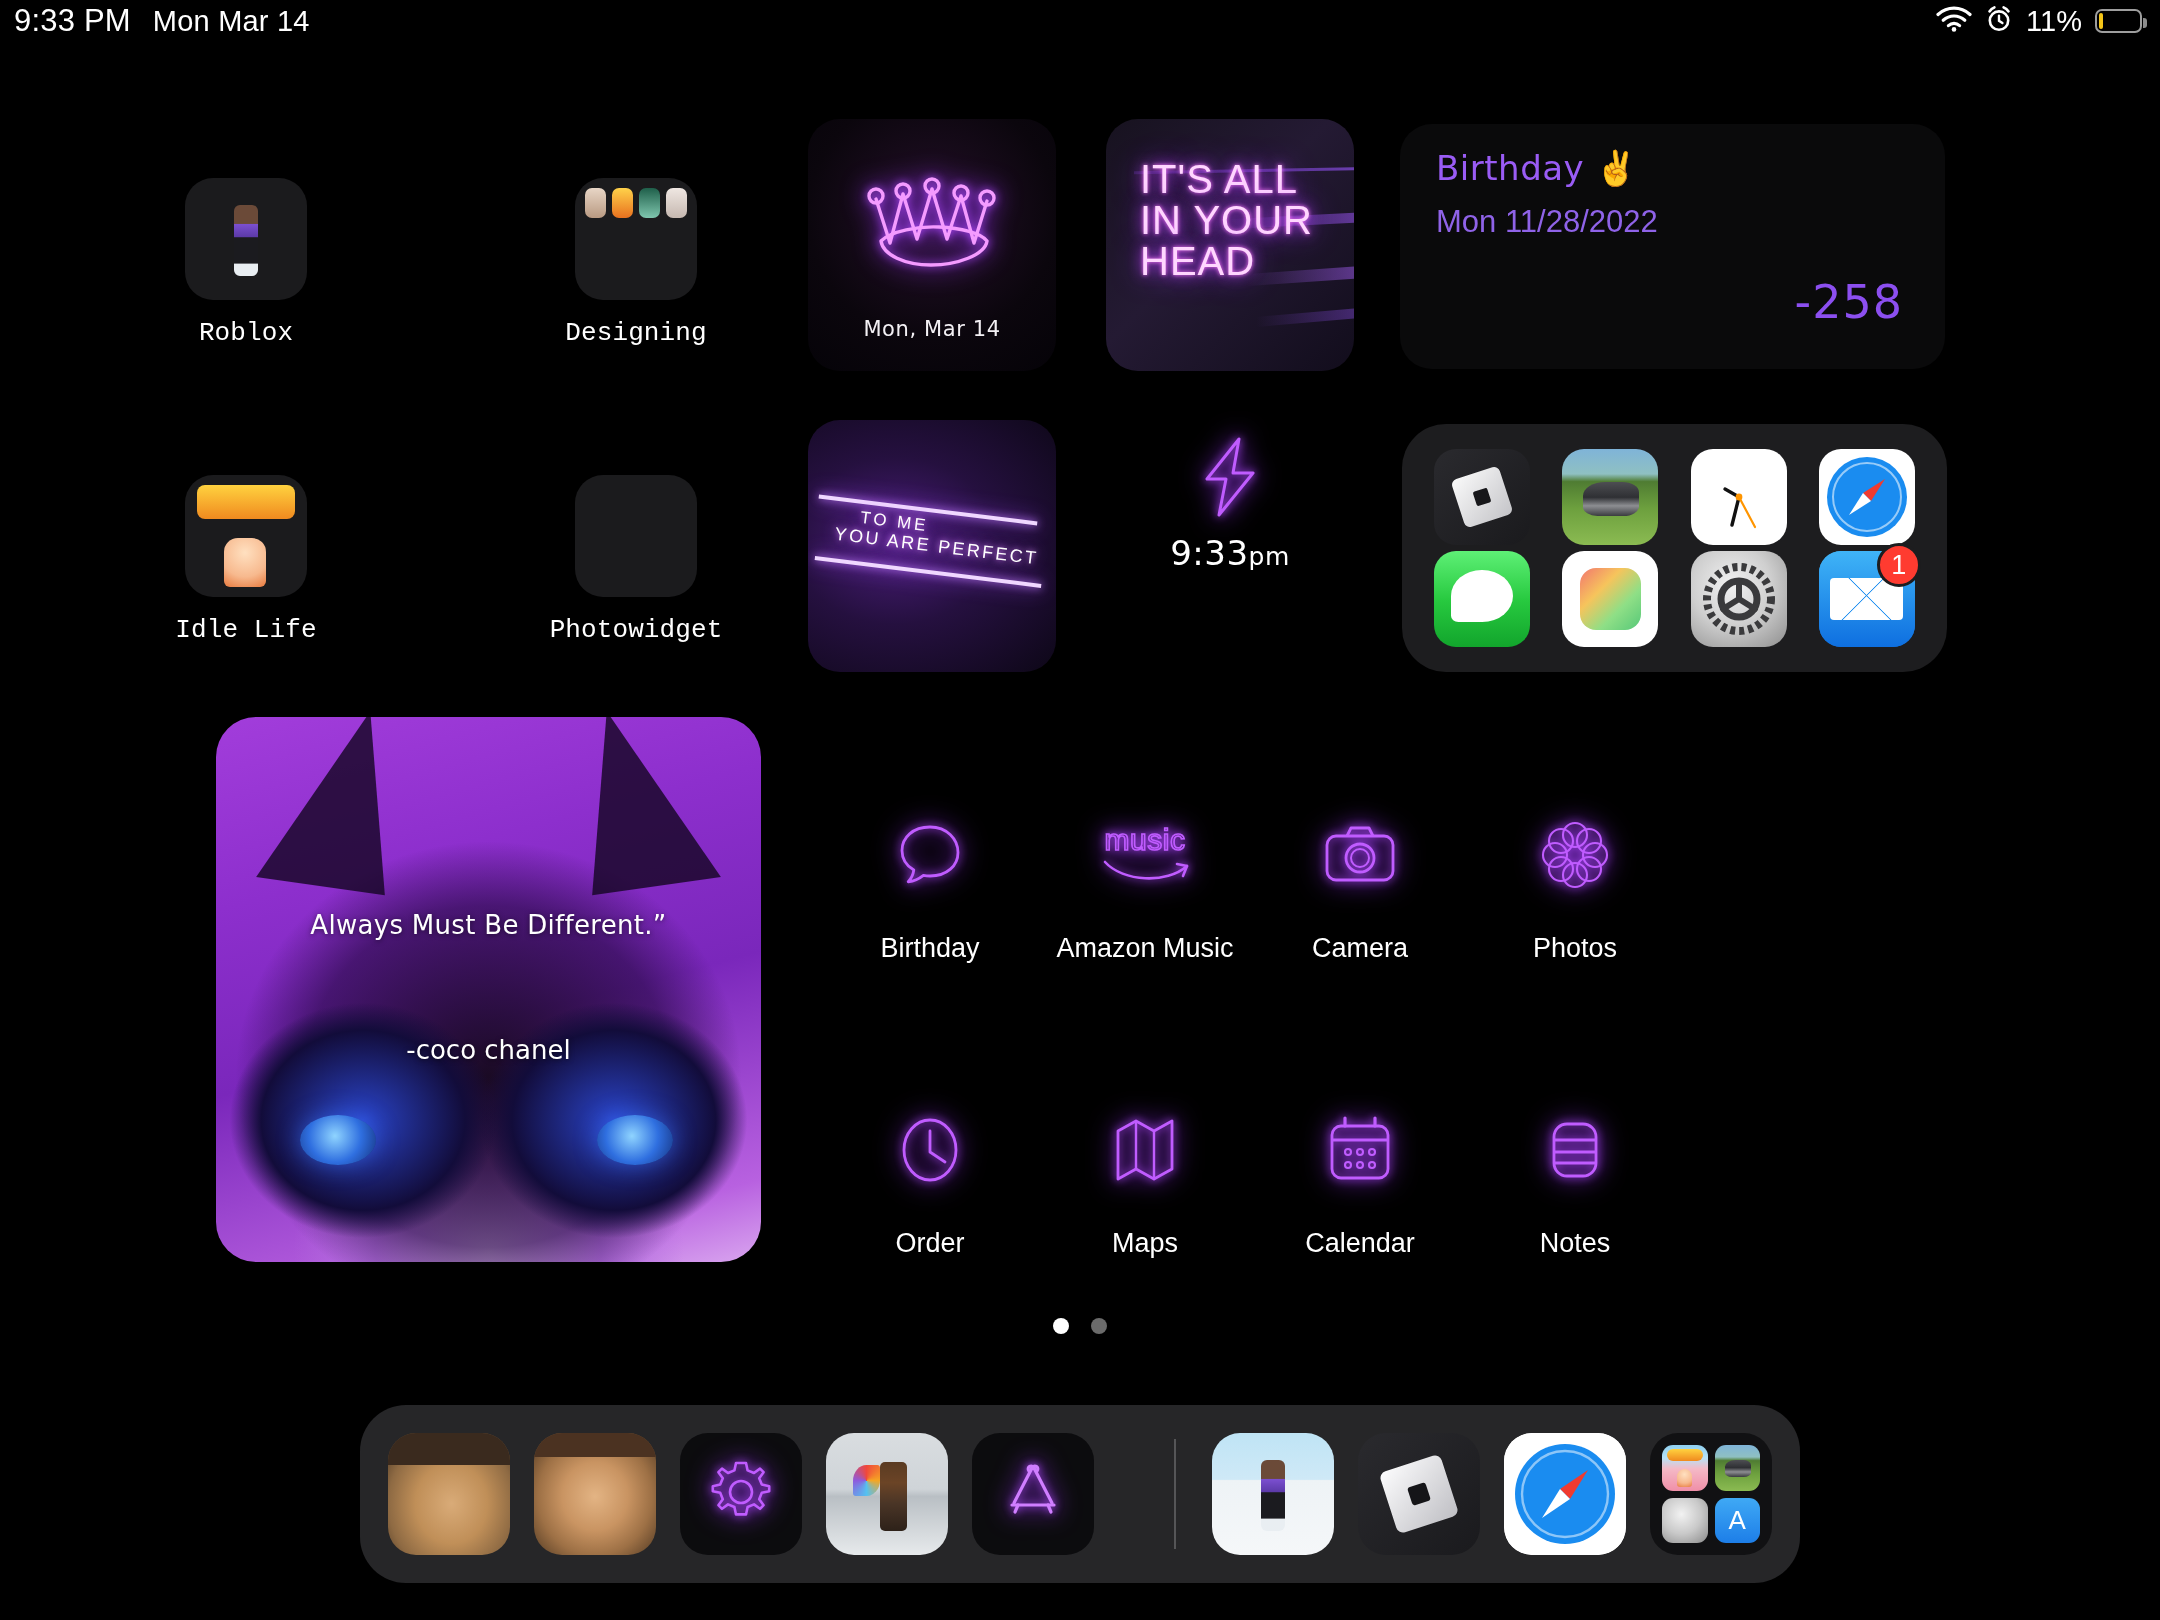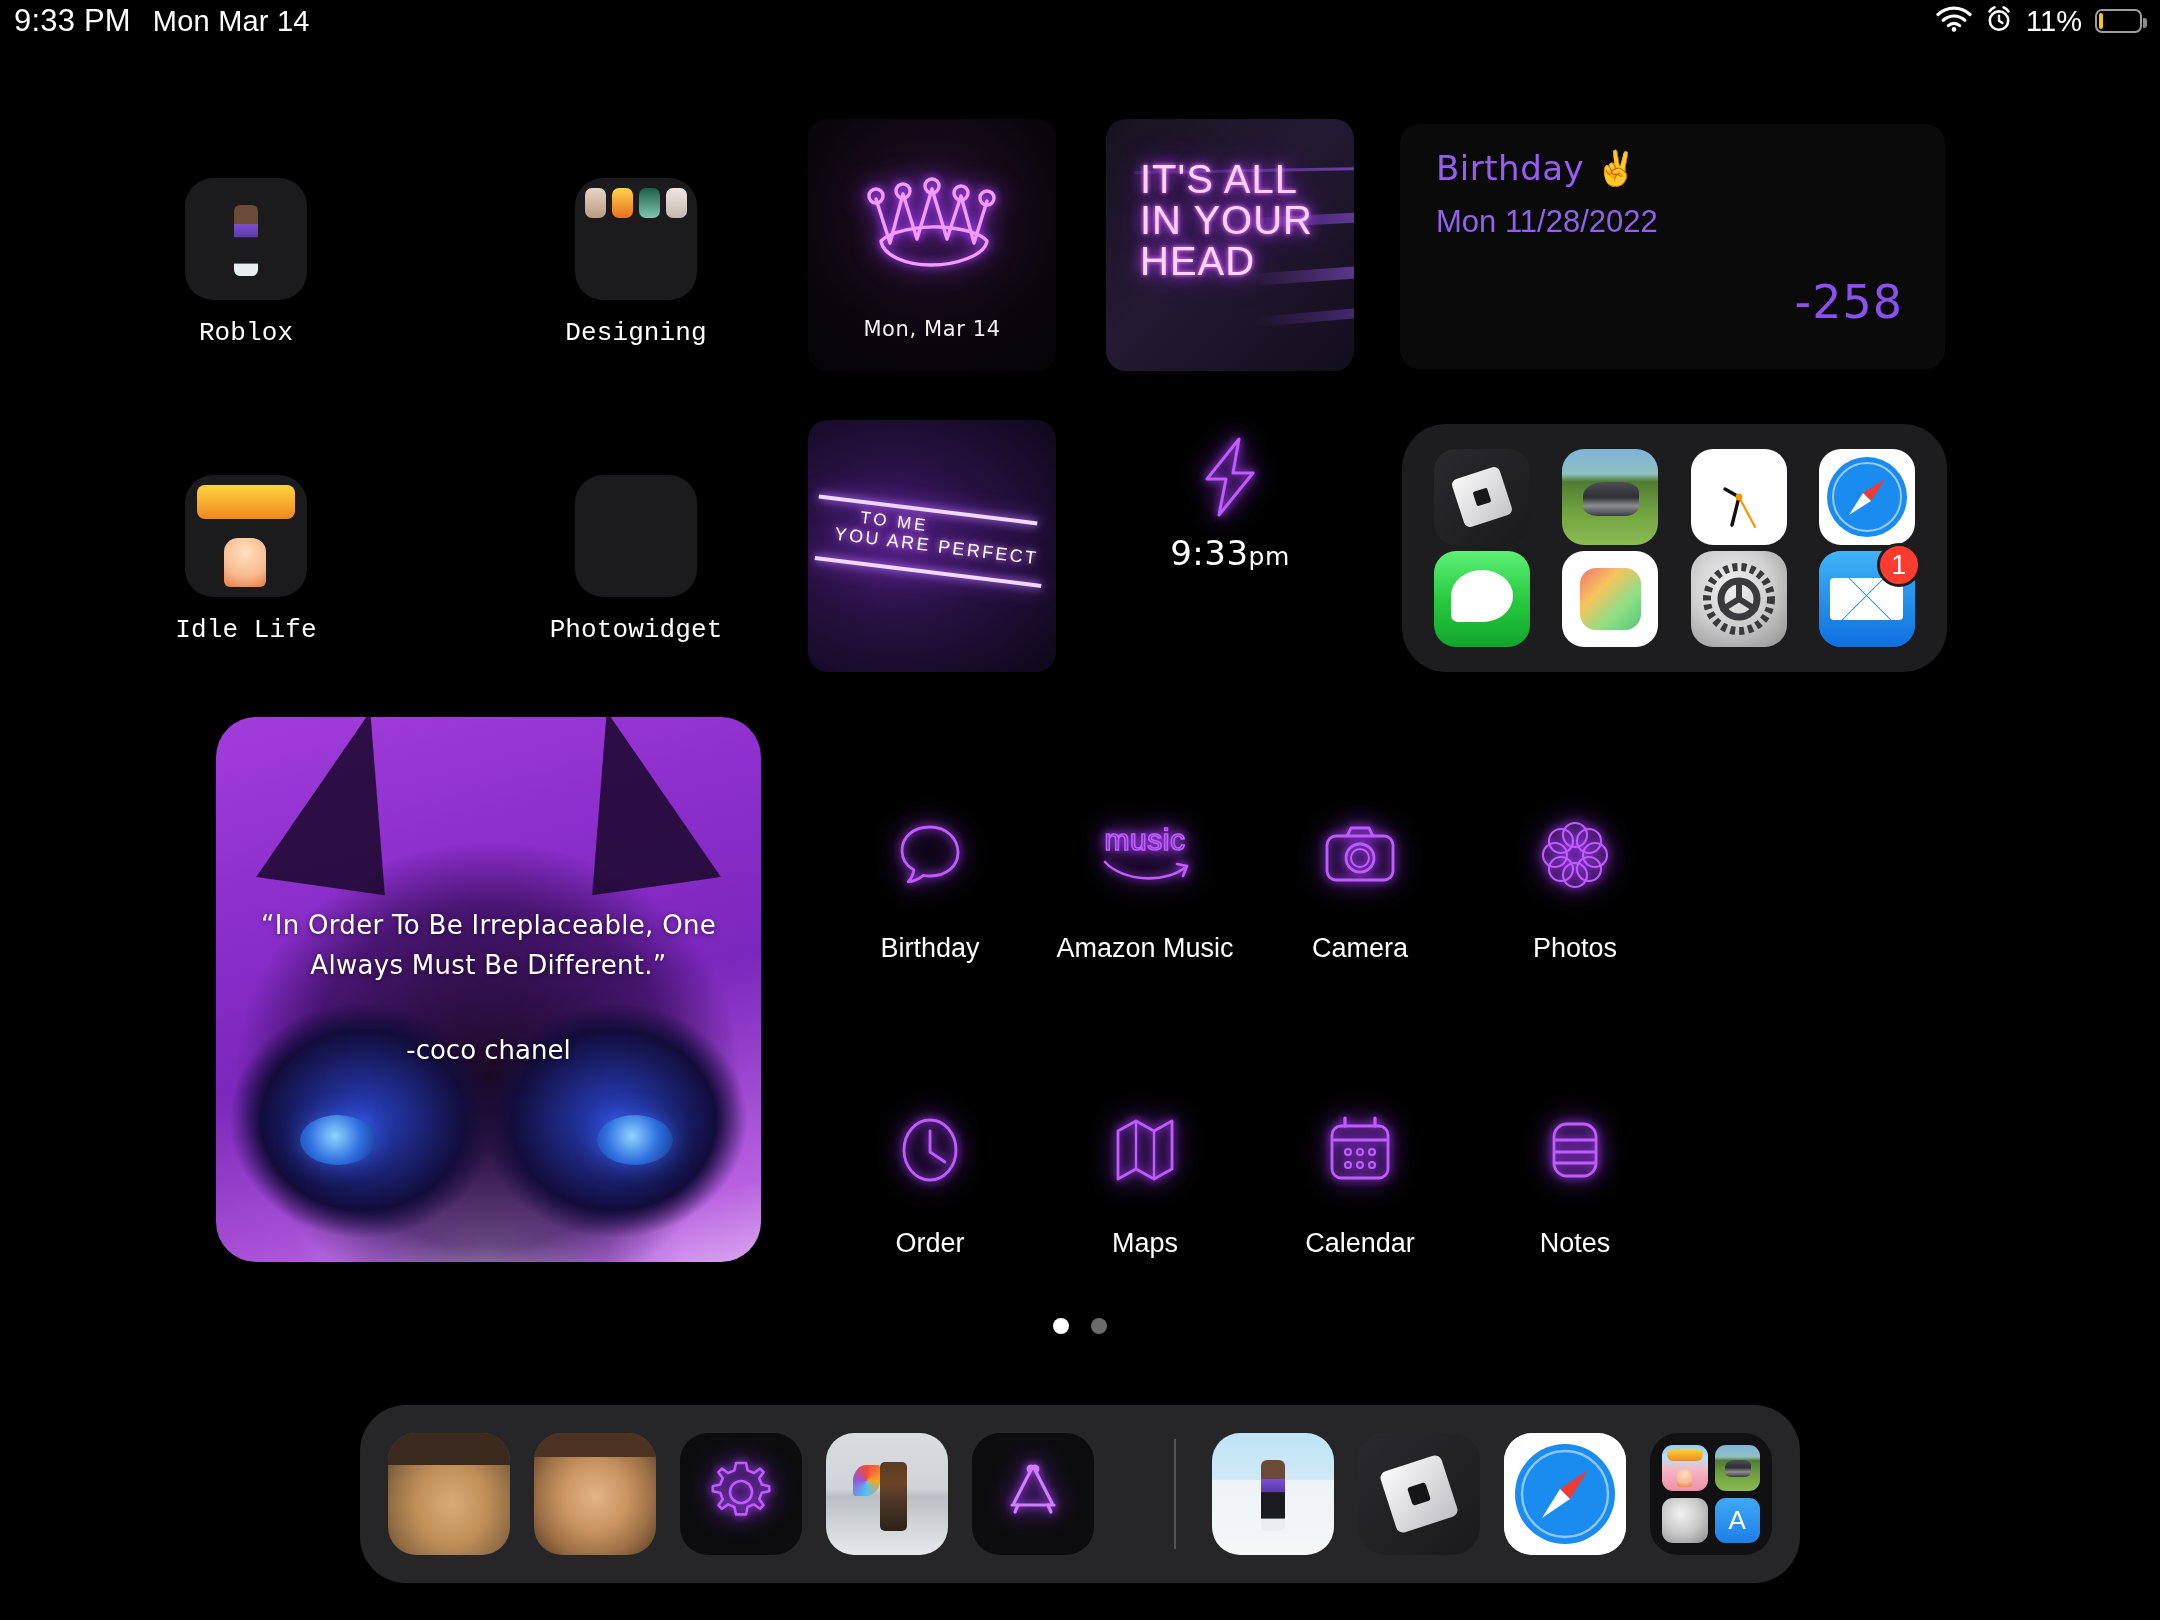--- a/index.html
+++ b/index.html
@@ -34,21 +34,21 @@
   }
   .app .label { margin-top: 18px; font-size: 26px; color: #fff; letter-spacing: .1px; white-space: nowrap; font-family: Liberation Mono, monospace;}
 
   
   .neonapp { position: absolute; width: 240px; text-align: center; }
   .neonapp .glyph { height: 120px; display: flex; align-items: center; justify-content: center; }
   .neonapp .label { margin-top: 18px; font-size: 27px; color: #fff; }
   .neon { filter: drop-shadow(0 0 4px #b14aff) drop-shadow(0 0 12px #8a2be2); }
 
   
-  .widget { position: absolute; border-radius: 20px; overflow: hidden; }
+  .widget { position: absolute; border-radius: 32px; overflow: hidden; }
   .w-crown { background: radial-gradient(circle at 50% 38%, #241029 0%, #0b060d 62%, #050308 100%); }
   .crown-cap { position: absolute; bottom: 30px; width: 100%; text-align: center;
     font-family: "DejaVu Sans", sans-serif; font-size: 21px; color: #f3f0f4; letter-spacing: .6px; margin-top: 9px; }
 
   .w-head { background: linear-gradient(135deg,#17121f 0%,#241a33 45%,#120d1c 100%); }
   .head-lines { position: absolute; inset: 0; }
   .head-txt { position: absolute; left: 34px; top: 40px; line-height: 1.02;
     font-family: "Liberation Sans", sans-serif; font-weight: 400; font-size: 40px; letter-spacing: 1px;
     color: #ffd6ff; text-shadow: 0 0 4px #ff7bff, 0 0 14px #c04bff, 0 0 30px #8d2bff; }
 
@@ -328,21 +328,20 @@
 
   <div class="widget w-quote" style="left:216px; top:717px; width:545px; height:545px;">
     <div class="quote-bg"></div>
 
     <div style="position:absolute;left:52px;top:-10px;width:0;height:0;border-left:90px solid transparent;border-right:40px solid transparent;border-bottom:180px solid rgba(22,6,36,.82);transform:rotate(8deg)"></div>
     <div style="position:absolute;right:52px;top:-10px;width:0;height:0;border-right:90px solid transparent;border-left:40px solid transparent;border-bottom:180px solid rgba(22,6,36,.82);transform:rotate(-8deg)"></div>
 
     <div style="position:absolute;left:84px;top:398px;width:76px;height:50px;border-radius:50%;background:radial-gradient(circle at 46% 42%, #8fd4ff 0%, #2f6fe0 52%, #15307a 100%);box-shadow:0 0 22px rgba(60,120,255,.55)"></div>
     <div style="position:absolute;right:88px;top:398px;width:76px;height:50px;border-radius:50%;background:radial-gradient(circle at 46% 42%, #8fd4ff 0%, #2f6fe0 52%, #15307a 100%);box-shadow:0 0 22px rgba(60,120,255,.55)"></div>
     <div class="quote-txt">
-      <div>“In Order To Be Irreplaceable, One</div>
       <div>Always Must Be Different.”</div>
     </div>
     <div class="quote-auth">-coco chanel</div>
   </div>
 
   <div class="neonapp" style="left:810px; top:795px;">
     <div class="glyph">
       <svg width="74" height="72" viewBox="0 0 74 72" fill="none" class="neon">
         <path d="M37 8C20 8 9 18.4 9 31.4c0 8.2 4.6 15.4 11.8 19.6-.6 4.6-2.6 8.6-5.6 11.8 5.6-.6 11-3 15.2-6.4 2.1.4 4.3.6 6.6.6 17 0 28-10.4 28-23.6S54 8 37 8Z" stroke="#c05cff" stroke-width="2.8" stroke-linejoin="round" fill="none"></path>
       </svg>

